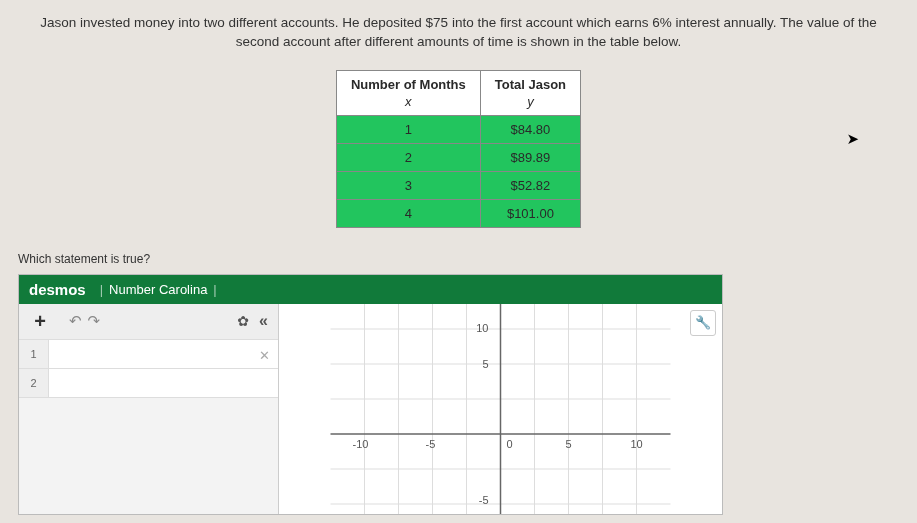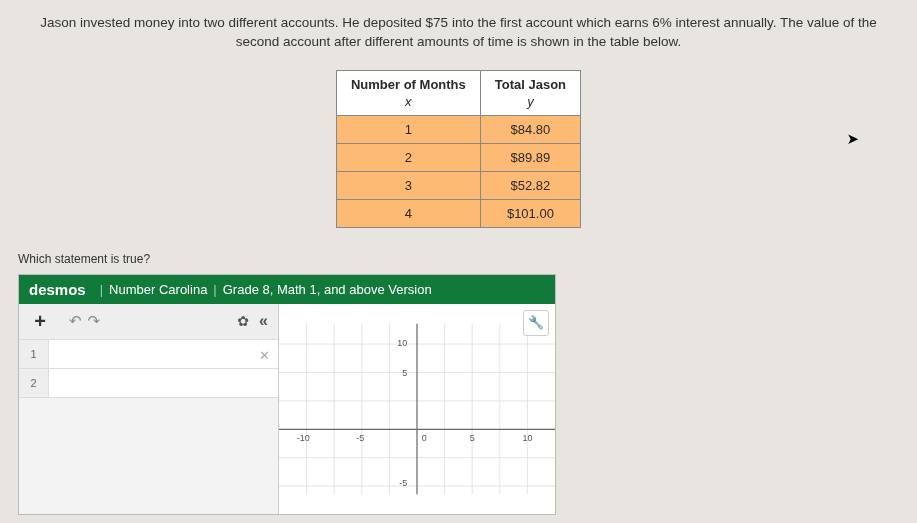--- a/index.html
+++ b/index.html
@@ -19,21 +19,21 @@
     color: #333;
     text-align: center;
   }
   .tbl-wrap {
     display: flex;
     justify-content: center;
     margin-top: 10px;
   }
   table.data {
     border-collapse: collapse;
-    background: #fdba74;
+    background: #22c55e;
   }
   table.data th, table.data td {
     border: 1px solid #888;
     padding: 6px 14px;
     text-align: center;
     font-size: 13px;
   }
   table.data th {
     font-weight: bold;
     background: #fff;
@@ -43,21 +43,21 @@
     font-weight: normal;
     display: block;
     margin-top: 2px;
   }
   .prompt {
     padding: 24px 18px 8px 18px;
     font-size: 12px;
     color: #333;
   }
   .desmos {
-    width: 538px;
+    width: 705px;
     margin-left: 18px;
     border: 1px solid #bbb;
     background: #fff;
   }
   .desmos-header {
     background: #117a3a;
     color: #fff;
     display: flex;
     align-items: center;
     padding: 6px 10px;
@@ -198,21 +198,20 @@
 </div>
 
 <div class="prompt">Which statement is true?</div>
 
 <div class="desmos">
   <div class="desmos-header">
     <span class="brand">desmos</span>
     <span class="sep">|</span>
     <span>Number Carolina</span>
     <span class="sep">|</span>
-    <span>Grade 8, Math 1, and above Version</span>
   </div>
   <div class="desmos-body">
     <div class="sidebar">
       <div class="sidebar-top">
         <span class="plus">+</span>
         <span class="undo-redo">
           <span>↶</span>
           <span>↷</span>
         </span>
         <span class="right">

